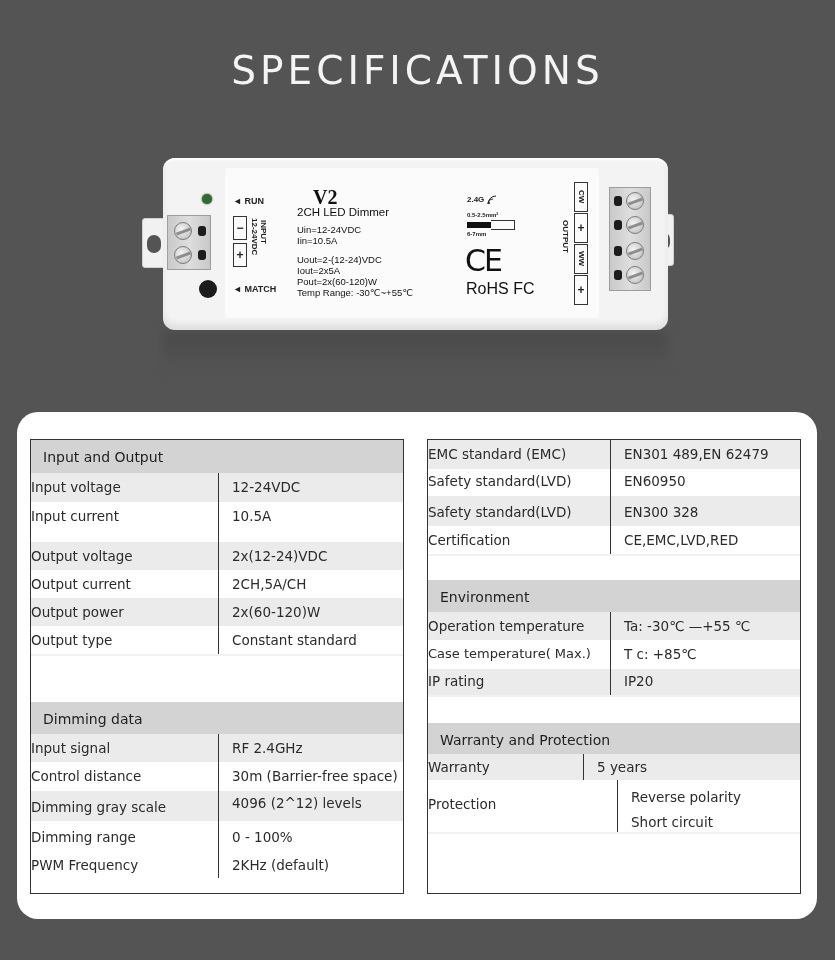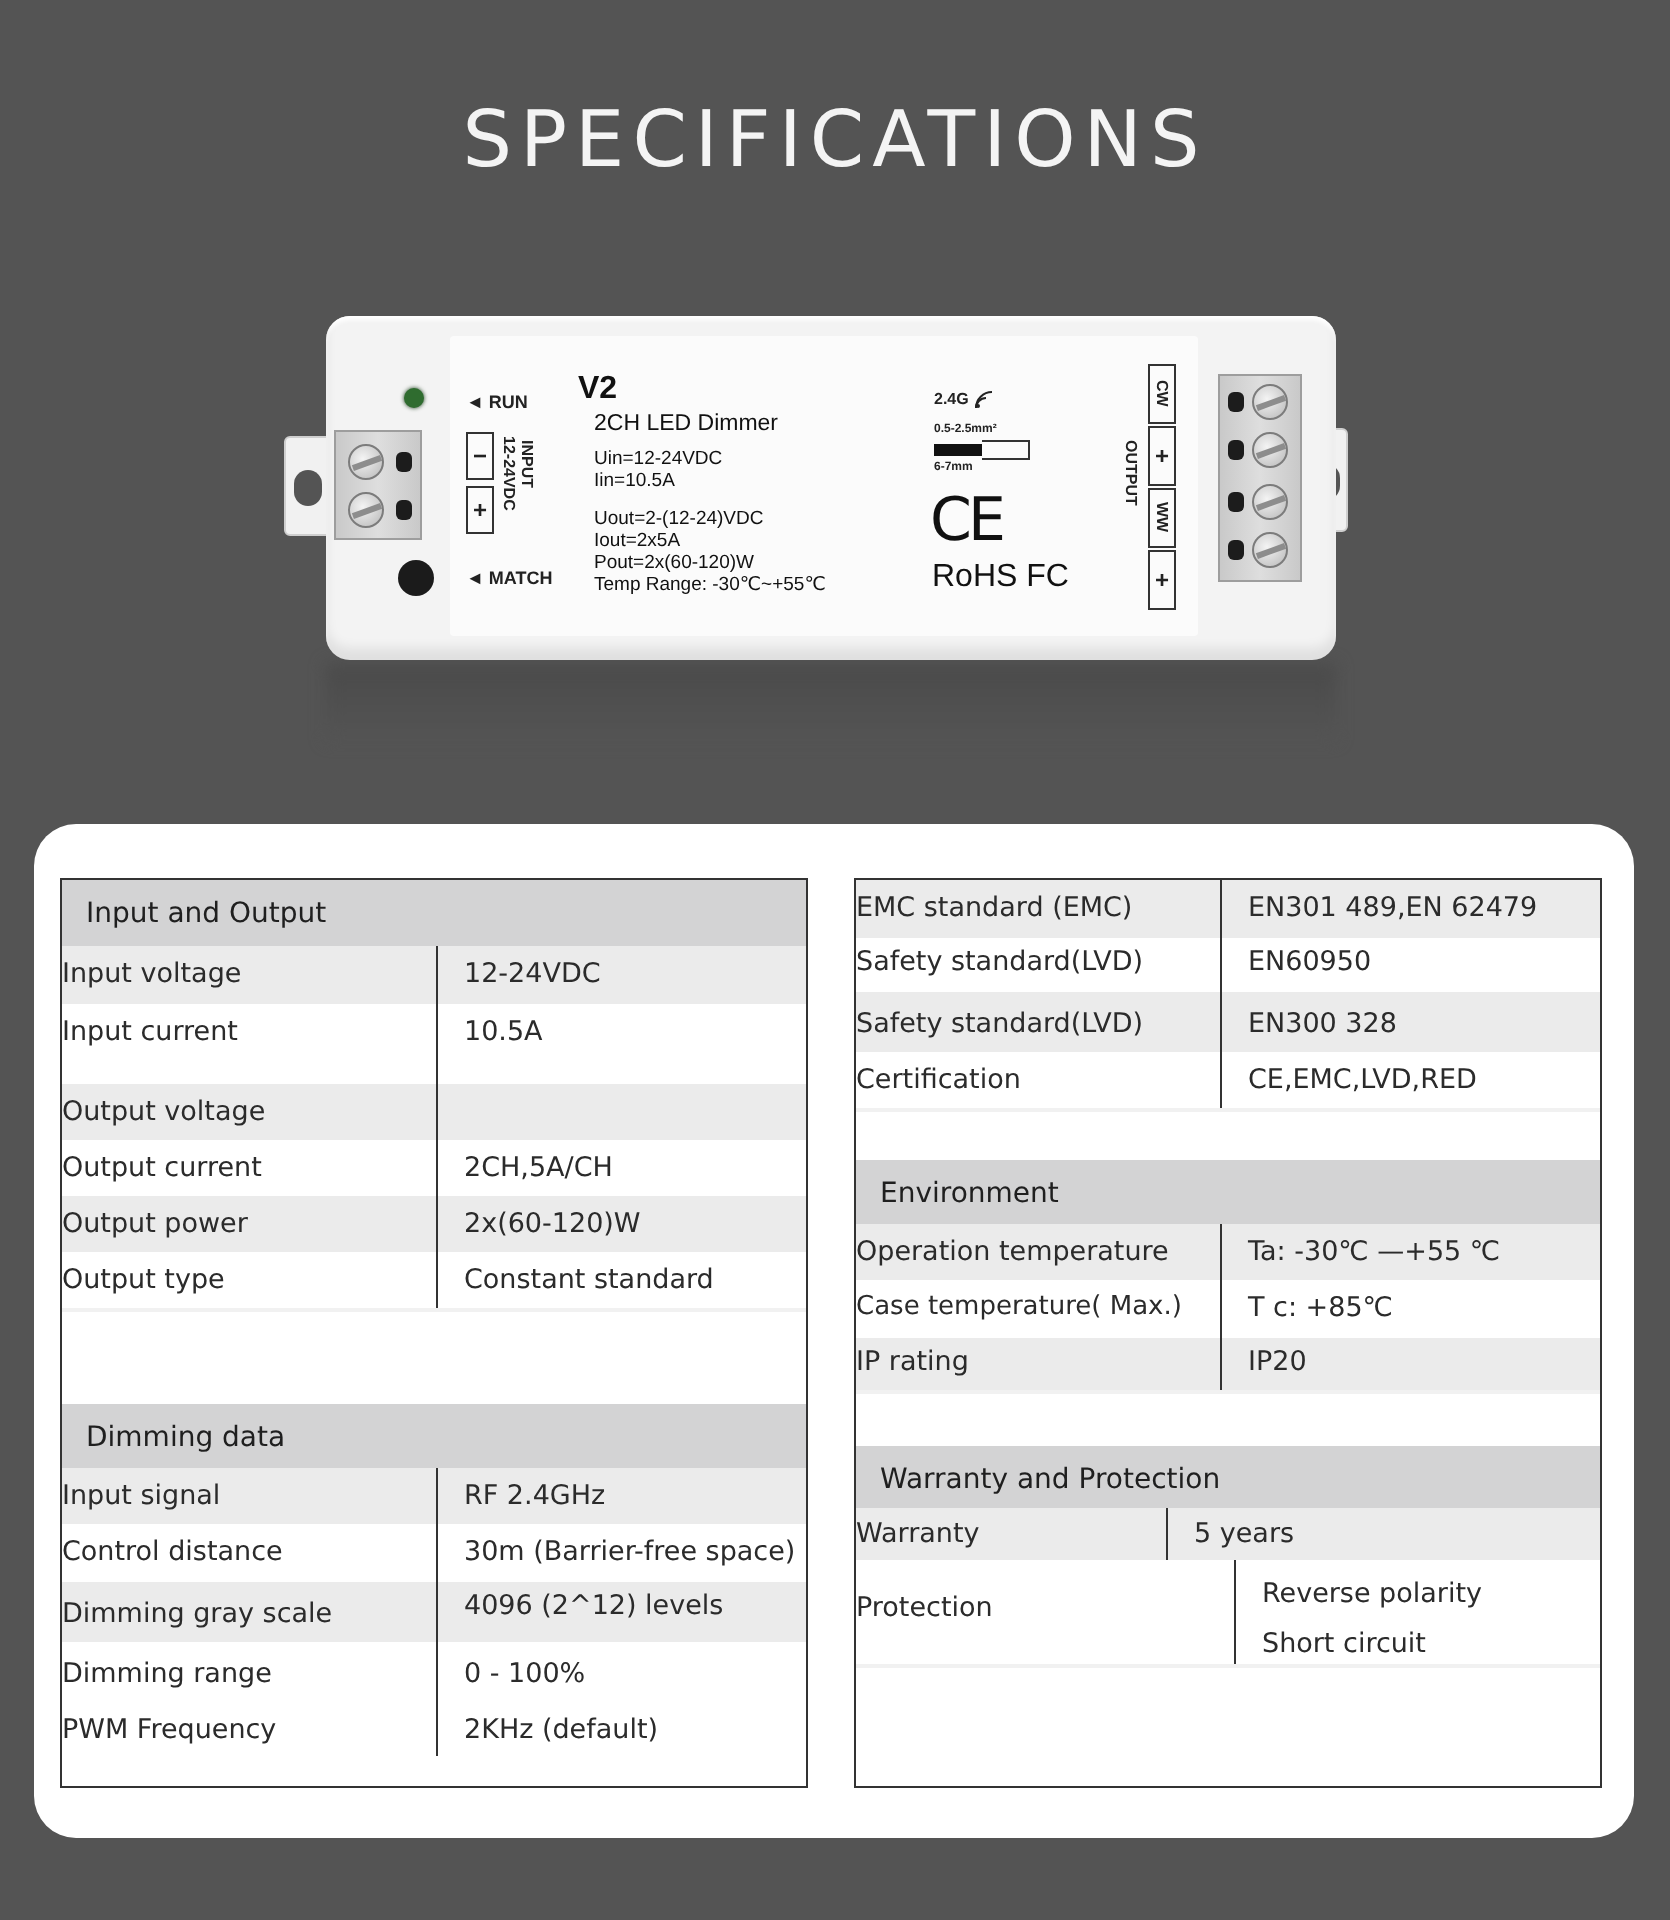--- a/index.html
+++ b/index.html
@@ -31,21 +31,21 @@
   .hole { position: absolute; width: 8px; height: 10px; border-radius: 3px; background: #1c1c1c; }
 
   .led { position: absolute; left: 39px; top: 36px; width: 10px; height: 10px; border-radius: 50%; background: #2f6c2f; box-shadow: 0 0 2px #1a3d1a; }
   .match-btn { position: absolute; left: 36px; top: 122px; width: 18px; height: 18px; border-radius: 50%; background: #1b1b1b; }
 
   .small-lbl { position: absolute; font-size: 9px; font-weight: bold; color: #222; white-space: nowrap; }
   .pol { position: absolute; width: 14px; height: 24px; border: 1px solid #333; font-size: 12px; font-weight: bold;
          color: #222; display: flex; align-items: center; justify-content: center; background: #fbfbfb; }
   .vert { position: absolute; writing-mode: vertical-rl; font-size: 8px; font-weight: bold; color: #222; line-height: 9px; }
 
-  .lbl-model { position: absolute; left: 64px; top: 18px; font-size: 16px; font-weight: bold; color: #111; }
+  .lbl-model { position: absolute; left: 88px; top: 18px; font-size: 20px; font-weight: bold; color: #111; font-family: Liberation Serif, serif; }
   .lbl-name { position: absolute; left: 72px; top: 38px; font-size: 11.5px; color: #111; }
   .lbl-line { position: absolute; left: 72px; font-size: 9.5px; color: #111; line-height: 11px; white-space: nowrap; }
 
   .rf { position: absolute; left: 242px; top: 27px; font-size: 8px; font-weight: bold; color: #222; }
   .wire-spec { position: absolute; left: 242px; top: 44px; font-size: 6px; font-weight: bold; color: #222; }
   .wire { position: absolute; left: 242px; top: 54px; width: 24px; height: 6px; background: #111; }
   .wire2 { position: absolute; left: 266px; top: 52px; width: 24px; height: 10px; border: 1px solid #333; border-left: none; background: #fbfbfb; }
   .wire-len { position: absolute; left: 242px; top: 63px; font-size: 6px; font-weight: bold; color: #222; }
   .ce { position: absolute; left: 240px; top: 75px; font-size: 30px; color: #111; font-family: "DejaVu Sans", sans-serif; letter-spacing: -2px; }
   .rohs { position: absolute; left: 241px; top: 112px; font-size: 16px; color: #111; }
@@ -144,20 +144,21 @@
     <div class="row g" style="height:29px">
         <div class="k" style="width:188px">Input voltage</div>
         <div class="v">12-24VDC</div>
       </div>
     <div class="row" style="height:40px">
         <div class="k" style="width:188px">Input current</div>
         <div class="v">10.5A</div>
       </div>
     <div class="row g" style="height:28px">
         <div class="k" style="width:188px">Output voltage</div>
+        <div class="v">2x(12-24)VDC</div>
       </div>
     <div class="row" style="height:28px">
         <div class="k" style="width:188px">Output current</div>
         <div class="v">2CH,5A/CH</div>
       </div>
     <div class="row g" style="height:28px">
         <div class="k" style="width:188px">Output power</div>
         <div class="v">2x(60-120)W</div>
       </div>
     <div class="row" style="height:28px">

